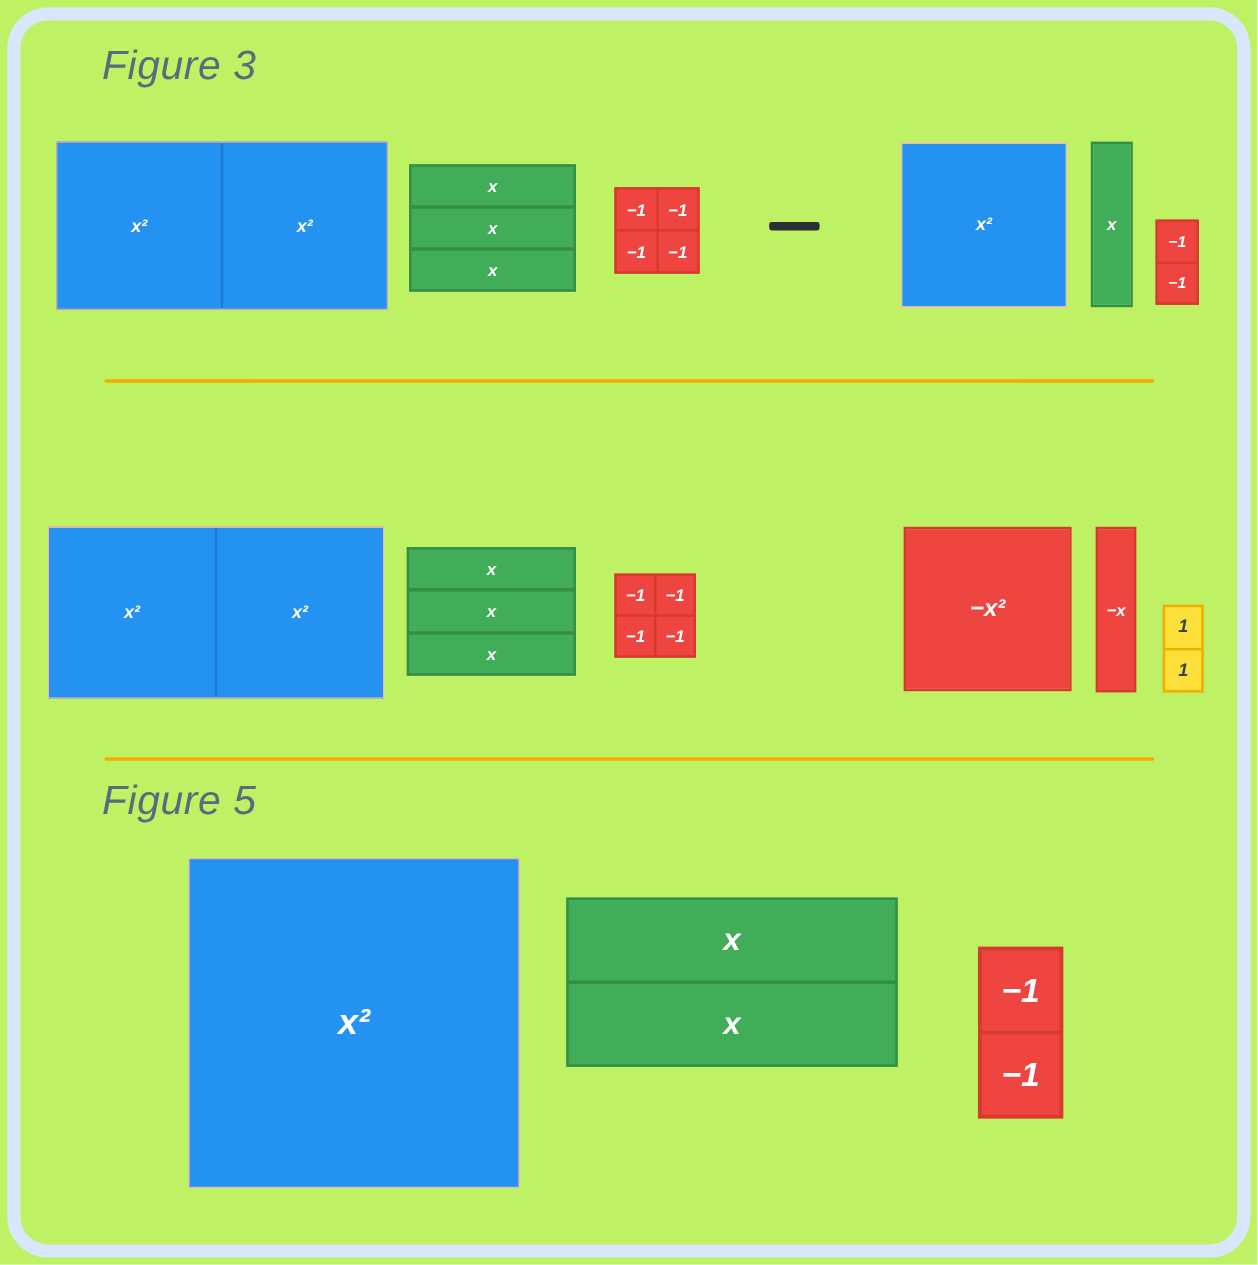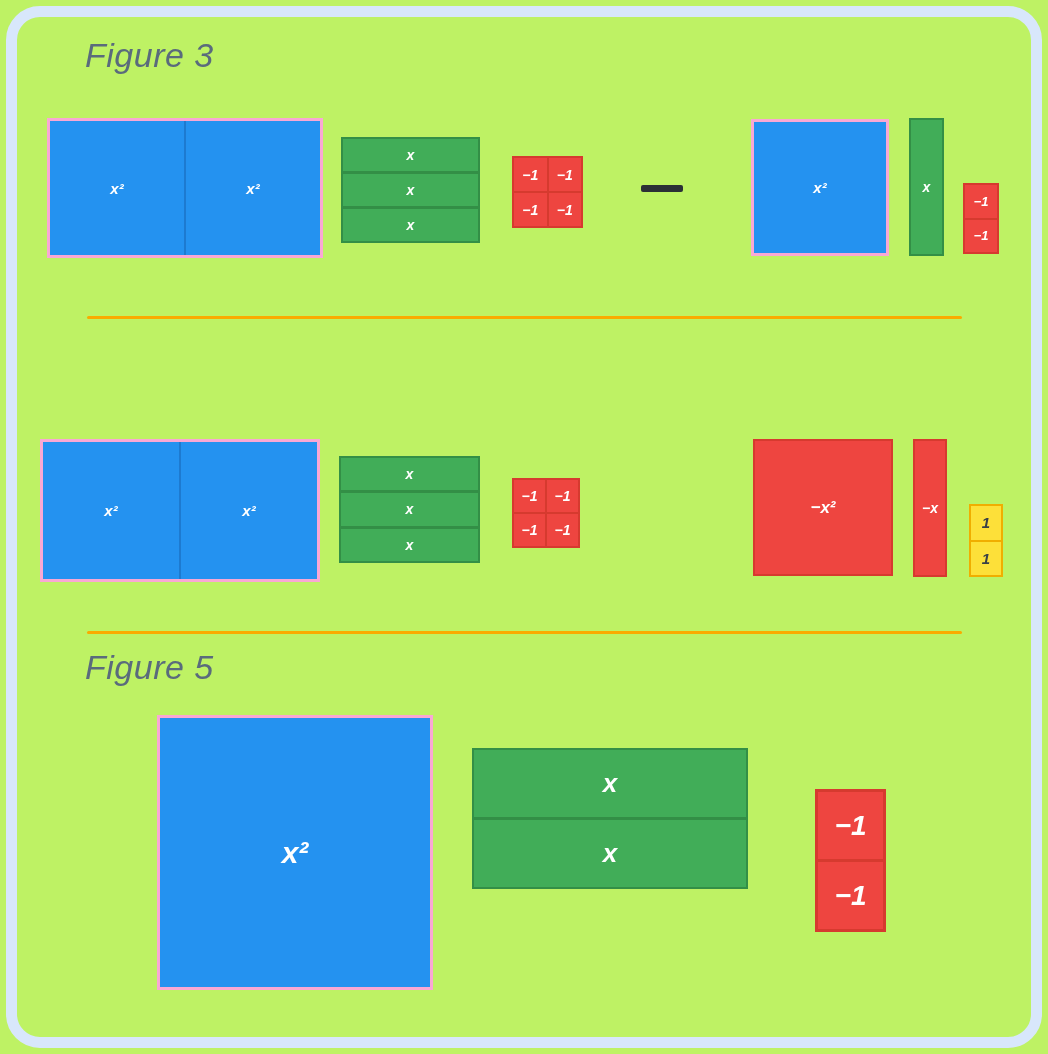--- a/index.html
+++ b/index.html
@@ -4,33 +4,33 @@
 <style>
   html,body{margin:0;padding:0;background:#ffffff;}
   body{font-family:"Liberation Sans","DejaVu Sans",sans-serif;}
   .canvas{position:relative;width:1048px;height:1054px;background:#bef264;overflow:hidden;font-style:italic;}
   .frame{position:absolute;left:6px;top:6px;right:6px;bottom:6px;border:11px solid #d8e7fb;border-radius:34px;pointer-events:none;}
   .heading{position:absolute;font-size:34px;font-weight:500;color:#5a6b7c;letter-spacing:0.5px;}
   .divider{position:absolute;height:3px;background:#f9ab00;border-radius:2px;}
   .tile-group{position:absolute;display:grid;box-sizing:border-box;}
   .cell{display:flex;align-items:center;justify-content:center;color:#ffffff;font-weight:600;}
   
-  .blue-group{gap:2px;background:#1d7ad0;border:3px solid #f9a8d4;}
+  .blue-group{gap:2px;background:#1d7ad0;border:1px solid #f9a8d4;}
   .blue-group .cell{background:#2492f0;font-size:15px;}
   .blue-big .cell{font-size:30px;}
   
   .green-group{gap:3px;background:#338f46;border:2px solid #338f46;}
   .green-group .cell{background:#41ad58;font-size:14px;}
   .green-big .cell{font-size:26px;}
   
   .red-group{gap:2px;background:#d63a2f;border:2px solid #d63a2f;}
   .red-group .cell{background:#ee4540;font-size:14px;}
   .red-big{gap:3px;border-width:3px;}
   .red-big .cell{font-size:28px;}
-  .red-square .cell{font-size:17px;}
+  .red-square .cell{font-size:20px;}
   
   .yellow-group{gap:2px;background:#f0ae00;border:2px solid #f0ae00;}
   .yellow-group .cell{background:#fde039;color:#3a4046;font-size:15px;font-weight:600;}
   
   .minus{position:absolute;background:#2b3036;border-radius:2px;}
   .g2col{grid-template-columns:1fr 1fr;}
   .g3row{grid-template-rows:1fr 1fr 1fr;}
   .g2row{grid-template-rows:1fr 1fr;}
   .g2x2{grid-template-columns:1fr 1fr;grid-template-rows:1fr 1fr;}
 </style>

